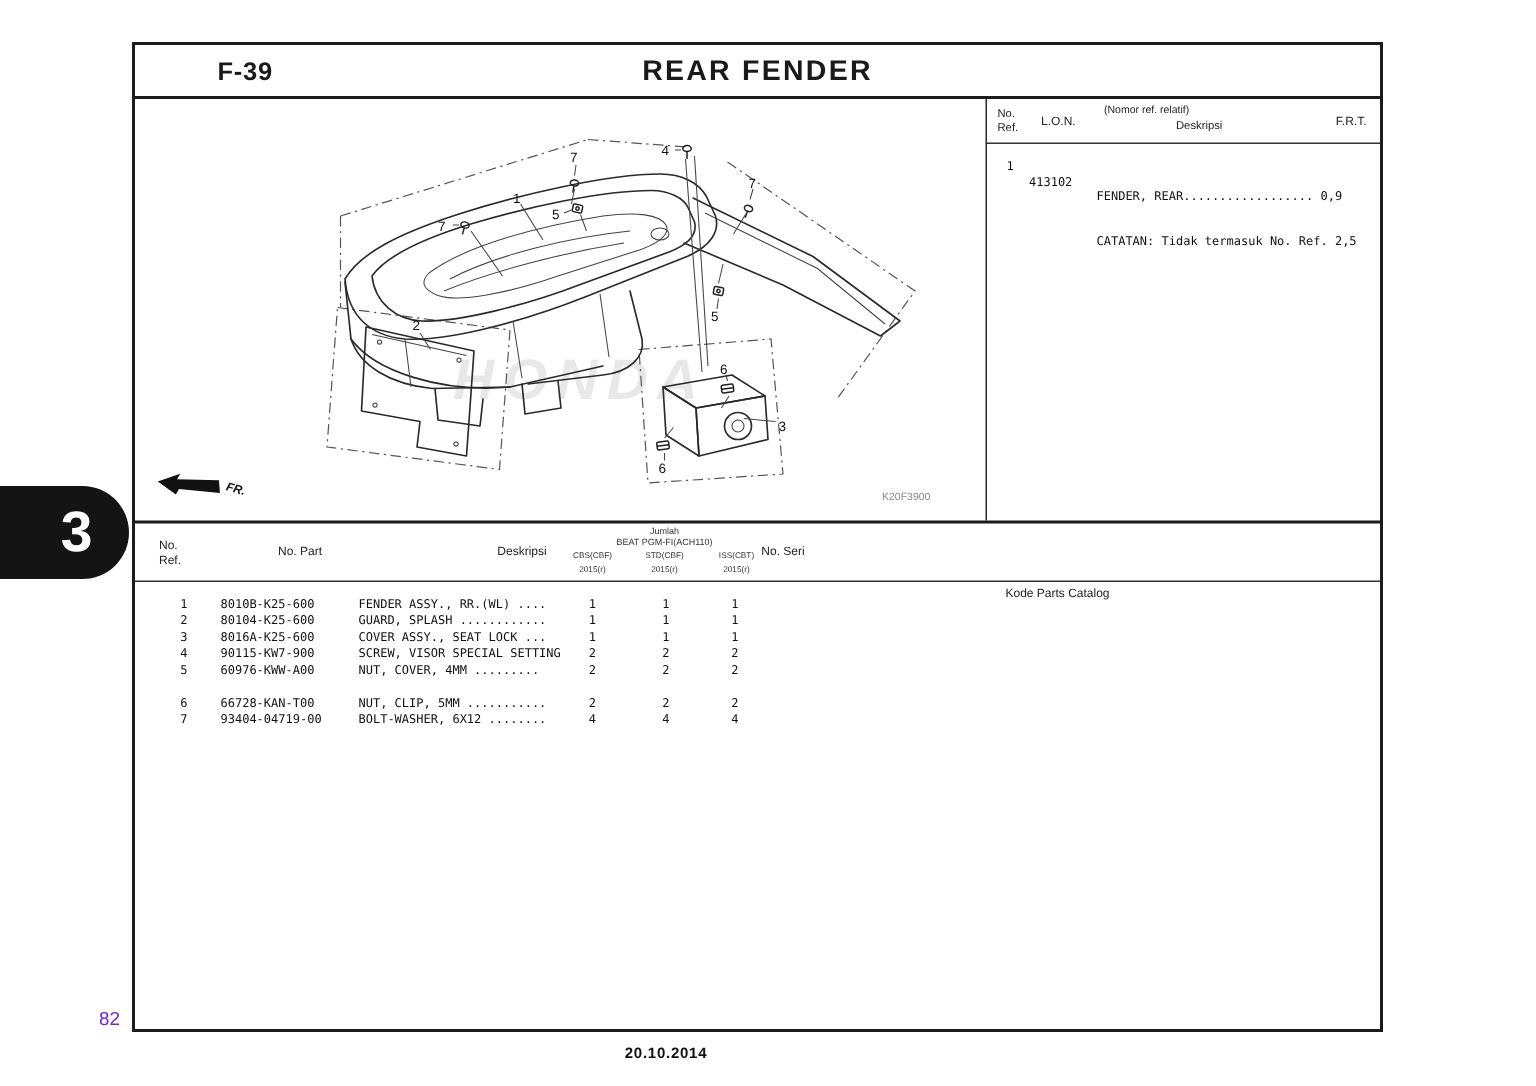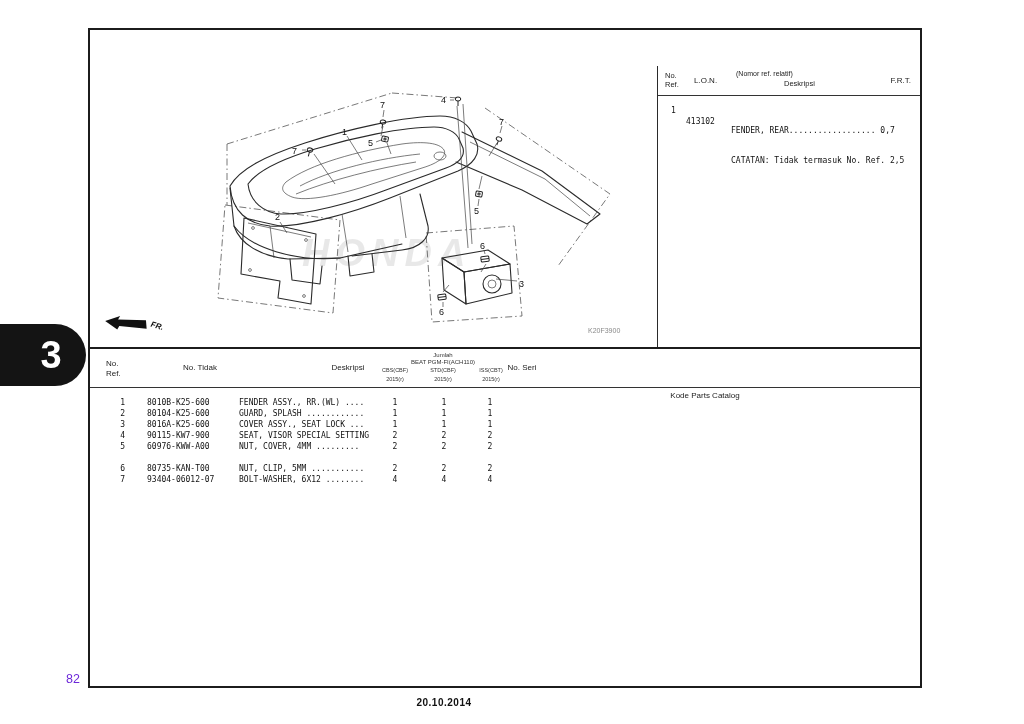--- a/index.html
+++ b/index.html
@@ -69,20 +69,24 @@
 </style>
 </head>
 <body>
 
 <div class="tab3">
   <span>3</span>
 </div>
 
 <div class="sheet">
 
+  <div class="header-band">
+    <span class="sec-code">F-39</span>
+    <span class="sec-title">REAR FENDER</span>
+  </div>
 
   <div class="main-area">
 
     <div class="diagram-area">
       <svg width="567" height="281" viewBox="0 0 567 281">
 
         <text x="212" y="200" font-size="38" font-style="italic" font-weight="bold" fill="rgba(0,0,0,0.09)" letter-spacing="6">HONDA</text>
 
         <g>
           <path class="dd" d="M137,78 L302,27"></path>
@@ -209,33 +213,33 @@
         </div>
         <div class="rh-lon">L.O.N.</div>
         <div class="rh-nomor">(Nomor ref. relatif)</div>
         <div class="rh-desk">Deskripsi</div>
         <div class="rh-frt">F.R.T.</div>
       </div>
       <div class="ref-row">
         <span class="rr-no">1</span>
         <span class="rr-lon">413102</span>
         <div class="rr-desc">
-          <div>FENDER, REAR.................. 0,7</div>
+          <div>FENDER, REAR.................. 0,9</div>
           <div>CATATAN: Tidak termasuk No. Ref. 2,5</div>
         </div>
       </div>
     </div>
   </div>
 
   <div class="parts-header">
     <div class="ph-noref">
       <div>No.</div>
       <div>Ref.</div>
     </div>
-    <div class="ph-nopart">No. Tidak</div>
+    <div class="ph-nopart">No. Part</div>
     <div class="ph-desk">Deskripsi</div>
     <div class="ph-jumlah">
       <div class="jm-title">Jumlah</div>
       <div class="jm-model">BEAT PGM-FI(ACH110)</div>
       <div class="jm-cols">
         <span>CBS(CBF)</span><span>STD(CBF)</span><span>ISS(CBT)</span>
       </div>
       <div class="jm-cols">
         <span>2015(r)</span><span>2015(r)</span><span>2015(r)</span>
       </div>
@@ -265,45 +269,45 @@
       <span class="c-ref">3</span>
       <span class="c-part">8016A-K25-600</span>
       <span class="c-desc">COVER ASSY., SEAT LOCK ...</span>
       <span class="c-q c-q1">1</span>
       <span class="c-q c-q2">1</span>
       <span class="c-q c-q3">1</span>
     </div>
     <div class="prow">
       <span class="c-ref">4</span>
       <span class="c-part">90115-KW7-900</span>
-      <span class="c-desc">SEAT, VISOR SPECIAL SETTING</span>
+      <span class="c-desc">SCREW, VISOR SPECIAL SETTING</span>
       <span class="c-q c-q1">2</span>
       <span class="c-q c-q2">2</span>
       <span class="c-q c-q3">2</span>
     </div>
     <div class="prow">
       <span class="c-ref">5</span>
       <span class="c-part">60976-KWW-A00</span>
       <span class="c-desc">NUT, COVER, 4MM .........</span>
       <span class="c-q c-q1">2</span>
       <span class="c-q c-q2">2</span>
       <span class="c-q c-q3">2</span>
     </div>
     <div class="row-gap"></div>
     <div class="prow">
       <span class="c-ref">6</span>
-      <span class="c-part">80735-KAN-T00</span>
+      <span class="c-part">66728-KAN-T00</span>
       <span class="c-desc">NUT, CLIP, 5MM ...........</span>
       <span class="c-q c-q1">2</span>
       <span class="c-q c-q2">2</span>
       <span class="c-q c-q3">2</span>
     </div>
     <div class="prow">
       <span class="c-ref">7</span>
-      <span class="c-part">93404-06012-07</span>
+      <span class="c-part">93404-04719-00</span>
       <span class="c-desc">BOLT-WASHER, 6X12 ........</span>
       <span class="c-q c-q1">4</span>
       <span class="c-q c-q2">4</span>
       <span class="c-q c-q3">4</span>
     </div>
   </div>
 </div>
 
 <div class="page-number">82</div>
 <div class="footer-date">20.10.2014</div>

